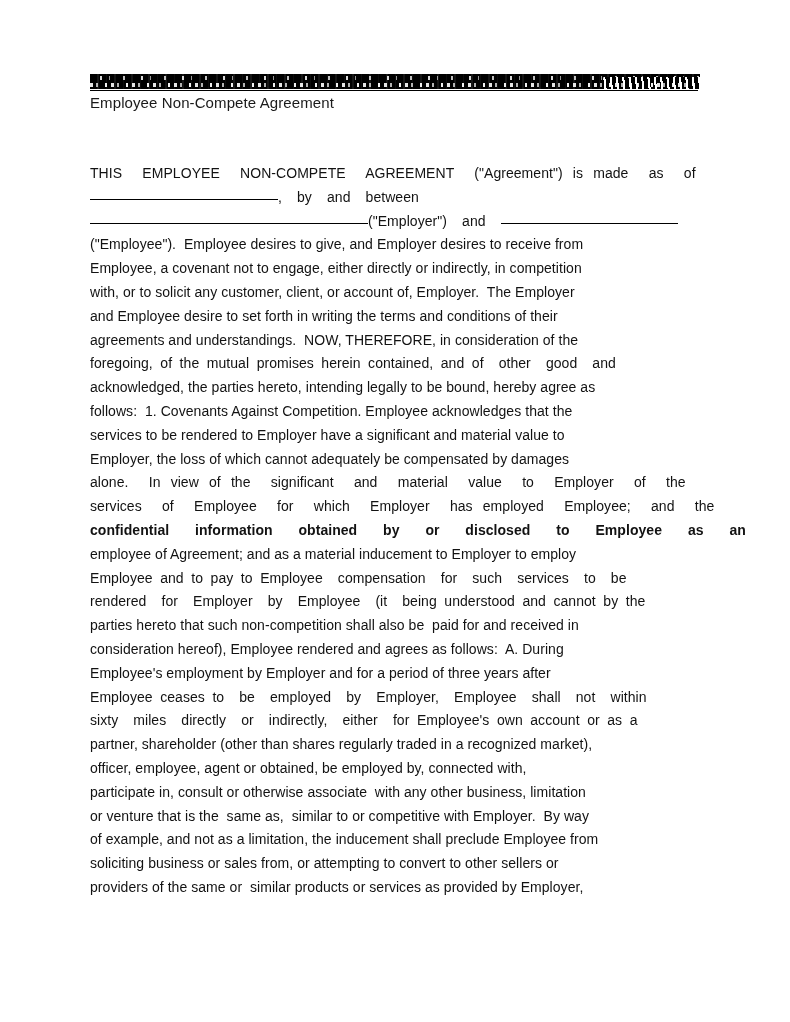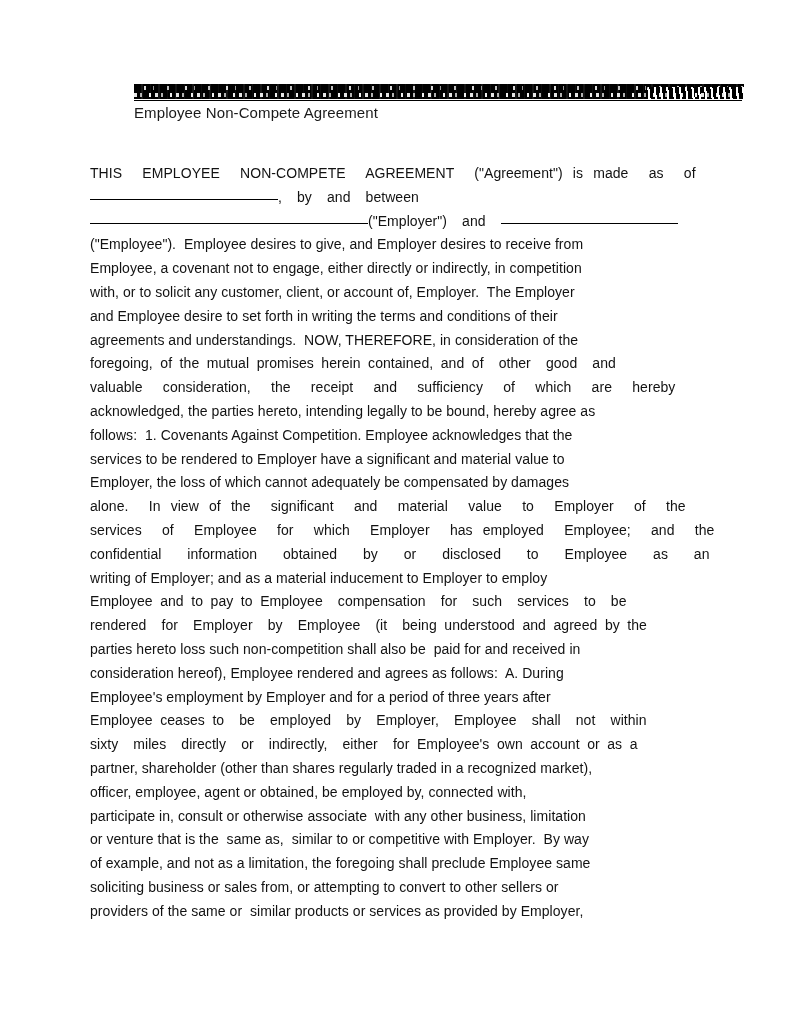--- a/index.html
+++ b/index.html
@@ -20,23 +20,22 @@
     position: relative;
     width: 790px;
     height: 1022px;
     background: #ffffff;
   }
 
   
   .header-block {
     position: absolute;
     left: 90px;
-    top: 84px;
+    top: 74px;
     width: 612px;
-    margin-left: 44px;
   }
 
   
   .redaction-bar {
     position: relative;
     height: 15px;
     width: 610px;
     background:
       repeating-linear-gradient(90deg,
         #000 0px, #000 7px,
@@ -121,21 +120,21 @@
     font-size: 14px;
     line-height: 23.8px;
     color: #121212;
     white-space: pre;
     letter-spacing: 0.05px;
   }
 
   
   .para-line.wide   { letter-spacing: 0.05px; word-spacing: 3.6px; }
   .para-line.wider  { letter-spacing: 0.05px; word-spacing: 6.2px; }
-  .para-line.widest { letter-spacing: 0.05px; word-spacing: 9.0px; }
+  .para-line.widest { letter-spacing: 0.05px; word-spacing: 9.0px; font-weight: bold; }
 
   
   .blank {
     display: inline-block;
     border-bottom: 1.4px solid #000;
     vertical-align: 2px;
     height: 13px;
     word-spacing: normal;
     letter-spacing: normal;
   }
@@ -159,38 +158,37 @@
   <div class="body-block">
       <div class="para-line wider"><span>THIS  EMPLOYEE  NON-COMPETE  AGREEMENT  ("Agreement") is made  as  of</span></div>
       <div class="para-line wide"><span class="blank b1"></span><span>,  by  and  between</span></div>
       <div class="para-line wide"><span class="blank b2"></span><span>("Employer")  and  </span><span class="blank b3"></span></div>
       <div class="para-line"><span>("Employee").  Employee desires to give, and Employer desires to receive from</span></div>
       <div class="para-line"><span>Employee, a covenant not to engage, either directly or indirectly, in competition</span></div>
       <div class="para-line"><span>with, or to solicit any customer, client, or account of, Employer.  The Employer</span></div>
       <div class="para-line"><span>and Employee desire to set forth in writing the terms and conditions of their</span></div>
       <div class="para-line"><span>agreements and understandings.  NOW, THEREFORE, in consideration of the</span></div>
       <div class="para-line wide"><span>foregoing, of the mutual promises herein contained, and of  other  good  and</span></div>
-      <div class="para-line wider"><span>valuable  consideration,  the  receipt  and  sufficiency  of  which  are  hereby</span></div>
       <div class="para-line"><span>acknowledged, the parties hereto, intending legally to be bound, hereby agree as</span></div>
       <div class="para-line"><span>follows:  1. Covenants Against Competition. Employee acknowledges that the</span></div>
       <div class="para-line"><span>services to be rendered to Employer have a significant and material value to</span></div>
       <div class="para-line"><span>Employer, the loss of which cannot adequately be compensated by damages</span></div>
       <div class="para-line wider"><span>alone.  In view of the  significant  and  material  value  to  Employer  of  the</span></div>
       <div class="para-line wider"><span>services  of  Employee  for  which  Employer  has employed  Employee;  and  the</span></div>
       <div class="para-line widest"><span>confidential  information  obtained  by  or  disclosed  to  Employee  as  an</span></div>
-      <div class="para-line"><span>writing of Employer; and as a material inducement to Employer to employ</span></div>
+      <div class="para-line"><span>employee of Agreement; and as a material inducement to Employer to employ</span></div>
       <div class="para-line wide"><span>Employee and to pay to Employee  compensation  for  such  services  to  be</span></div>
-      <div class="para-line wide"><span>rendered  for  Employer  by  Employee  (it  being understood and agreed by the</span></div>
-      <div class="para-line"><span>parties hereto loss such non-competition shall also be  paid for and received in</span></div>
+      <div class="para-line wide"><span>rendered  for  Employer  by  Employee  (it  being understood and cannot by the</span></div>
+      <div class="para-line"><span>parties hereto that such non-competition shall also be  paid for and received in</span></div>
       <div class="para-line"><span>consideration hereof), Employee rendered and agrees as follows:  A. During</span></div>
       <div class="para-line"><span>Employee's employment by Employer and for a period of three years after</span></div>
       <div class="para-line wide"><span>Employee ceases to  be  employed  by  Employer,  Employee  shall  not  within</span></div>
       <div class="para-line wide"><span>sixty  miles  directly  or  indirectly,  either  for Employee's own account or as a</span></div>
       <div class="para-line"><span>partner, shareholder (other than shares regularly traded in a recognized market),</span></div>
       <div class="para-line"><span>officer, employee, agent or obtained, be employed by, connected with,</span></div>
       <div class="para-line"><span>participate in, consult or otherwise associate  with any other business, limitation</span></div>
       <div class="para-line"><span>or venture that is the  same as,  similar to or competitive with Employer.  By way</span></div>
-      <div class="para-line"><span>of example, and not as a limitation, the foregoing shall preclude Employee same</span></div>
+      <div class="para-line"><span>of example, and not as a limitation, the inducement shall preclude Employee from</span></div>
       <div class="para-line"><span>soliciting business or sales from, or attempting to convert to other sellers or</span></div>
       <div class="para-line"><span>providers of the same or  similar products or services as provided by Employer,</span></div>
     </div>
 
 </div>
 
 </body></html>

